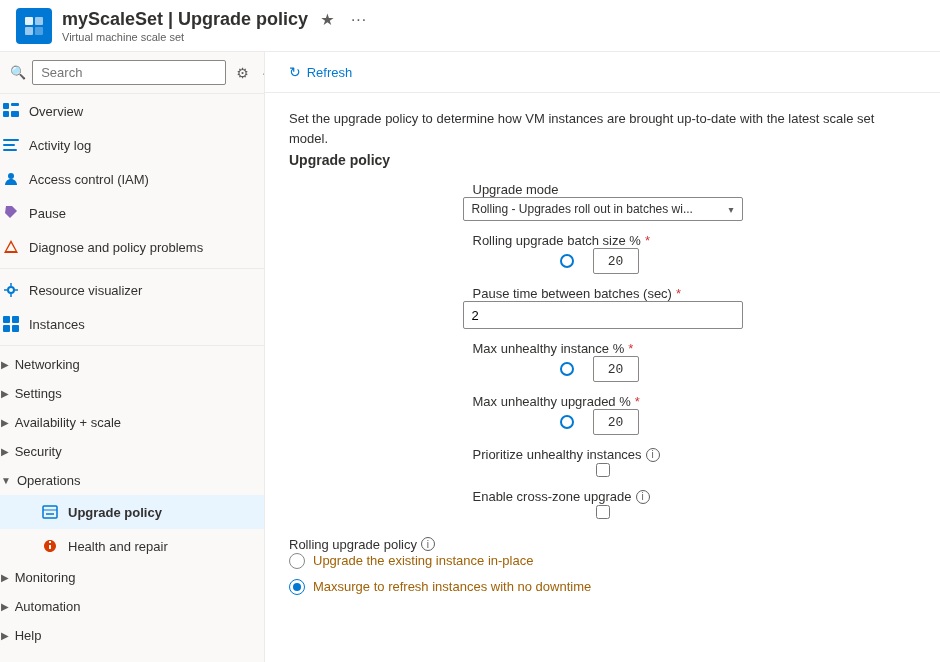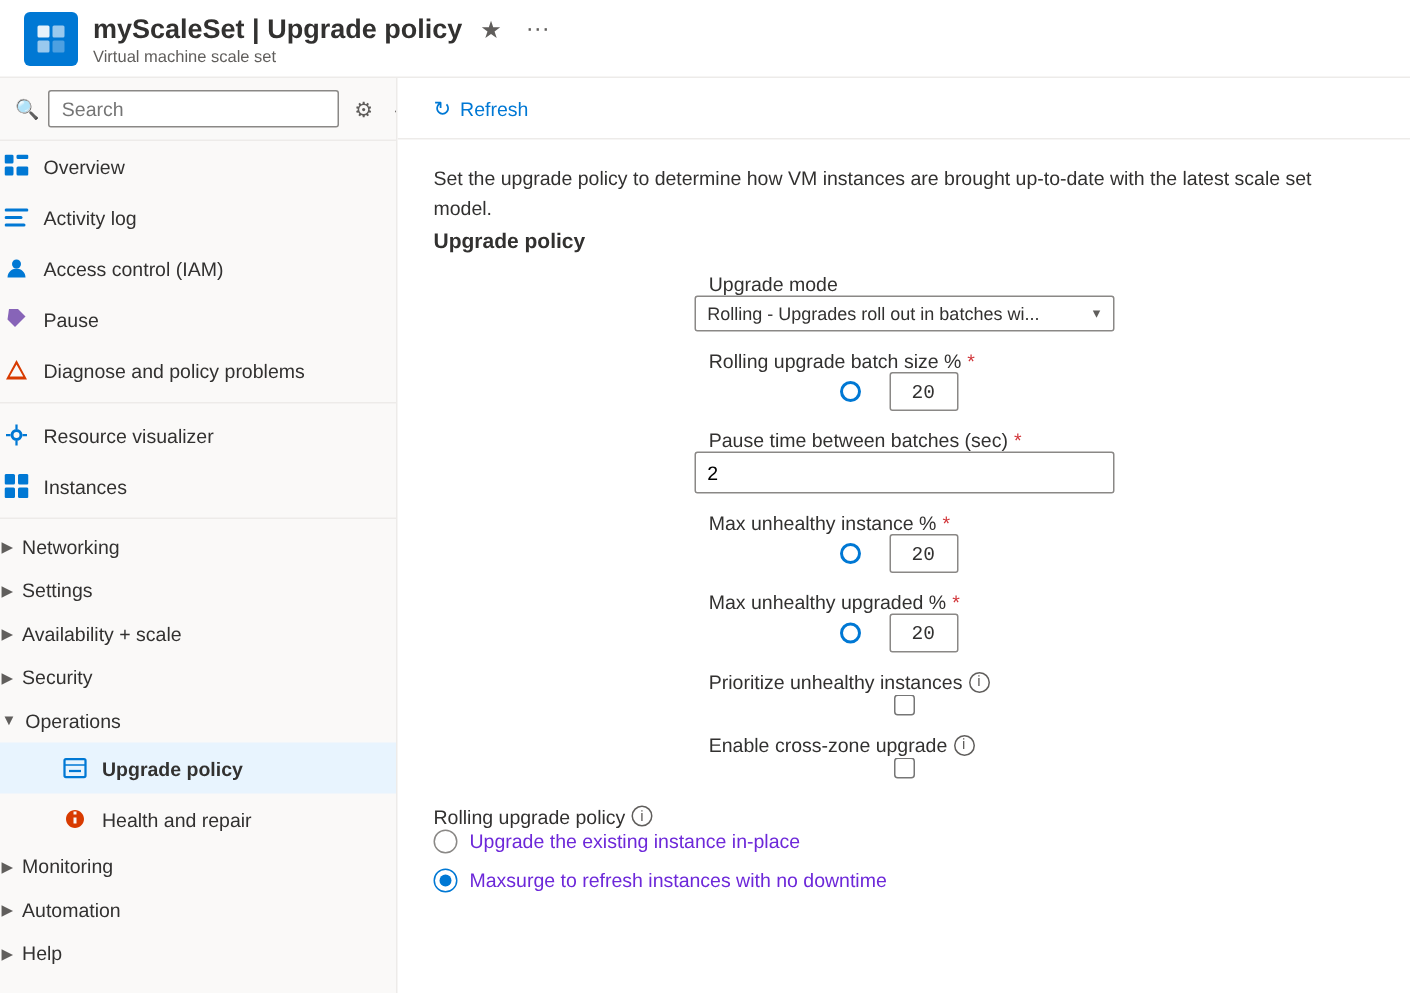--- a/index.html
+++ b/index.html
@@ -42,21 +42,21 @@
 
     
     .text-input { width: 280px; height: 28px; border: 1px solid #8a8886; border-radius: 2px; padding: 4px 8px; font-size: 13px; background: white; }
 
     
     .radio-group { display: flex; flex-direction: column; gap: 8px; }
     .radio-option { display: flex; align-items: flex-start; gap: 8px; cursor: pointer; }
     .radio-circle { width: 16px; height: 16px; border-radius: 50%; border: 1.5px solid #8a8886; display: flex; align-items: center; justify-content: center; margin-top: 1px; flex-shrink: 0; }
     .radio-circle.selected { border-color: #0078d4; }
     .radio-inner { width: 8px; height: 8px; border-radius: 50%; background: #0078d4; }
-    .radio-label { font-size: 13px; color: #6d28d9; line-height: 1.4; }
+    .radio-label { font-size: 13px; color: #a16207; line-height: 1.4; }
 
     .info-icon { width: 14px; height: 14px; border-radius: 50%; border: 1px solid #605e5c; display: inline-flex; align-items: center; justify-content: center; font-size: 10px; color: #605e5c; cursor: pointer; }
 
     
     ::-webkit-scrollbar { width: 6px; }
     ::-webkit-scrollbar-track { background: #f3f2f1; }
     ::-webkit-scrollbar-thumb { background: #c8c6c4; border-radius: 3px; }
 
     .separator { height: 1px; background: #edebe9; margin: 4px 0; }
   </style>

